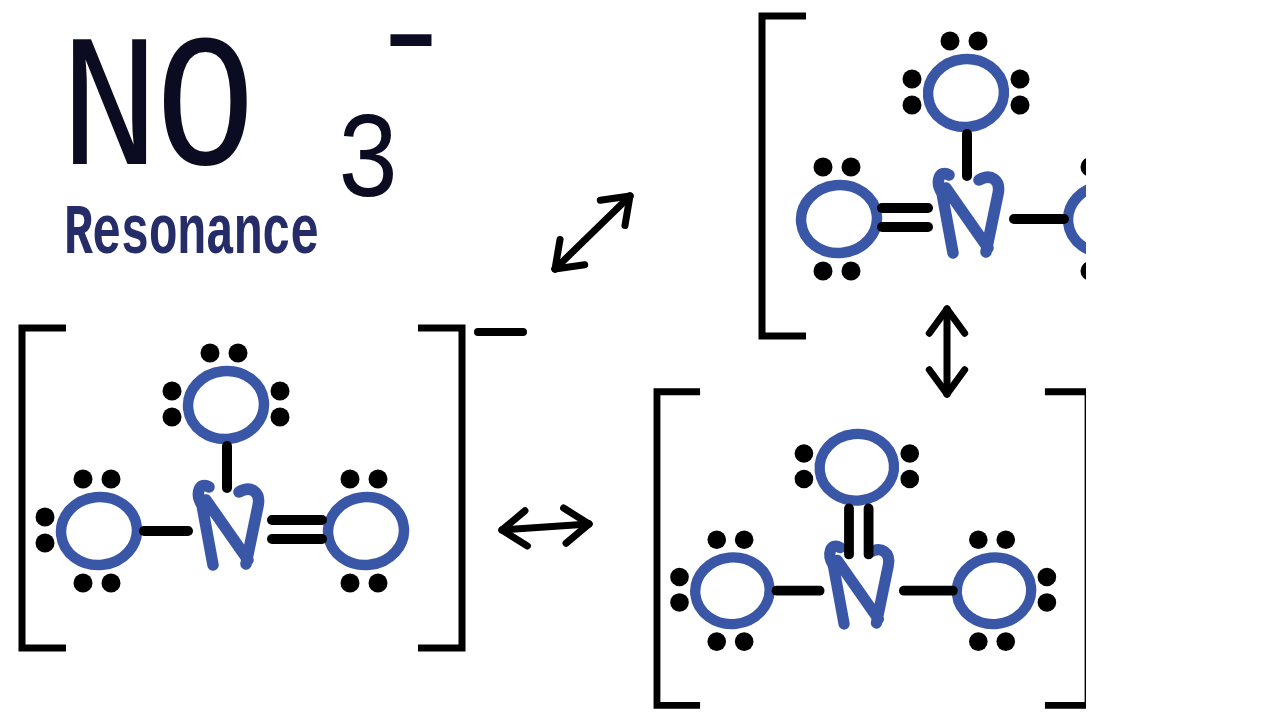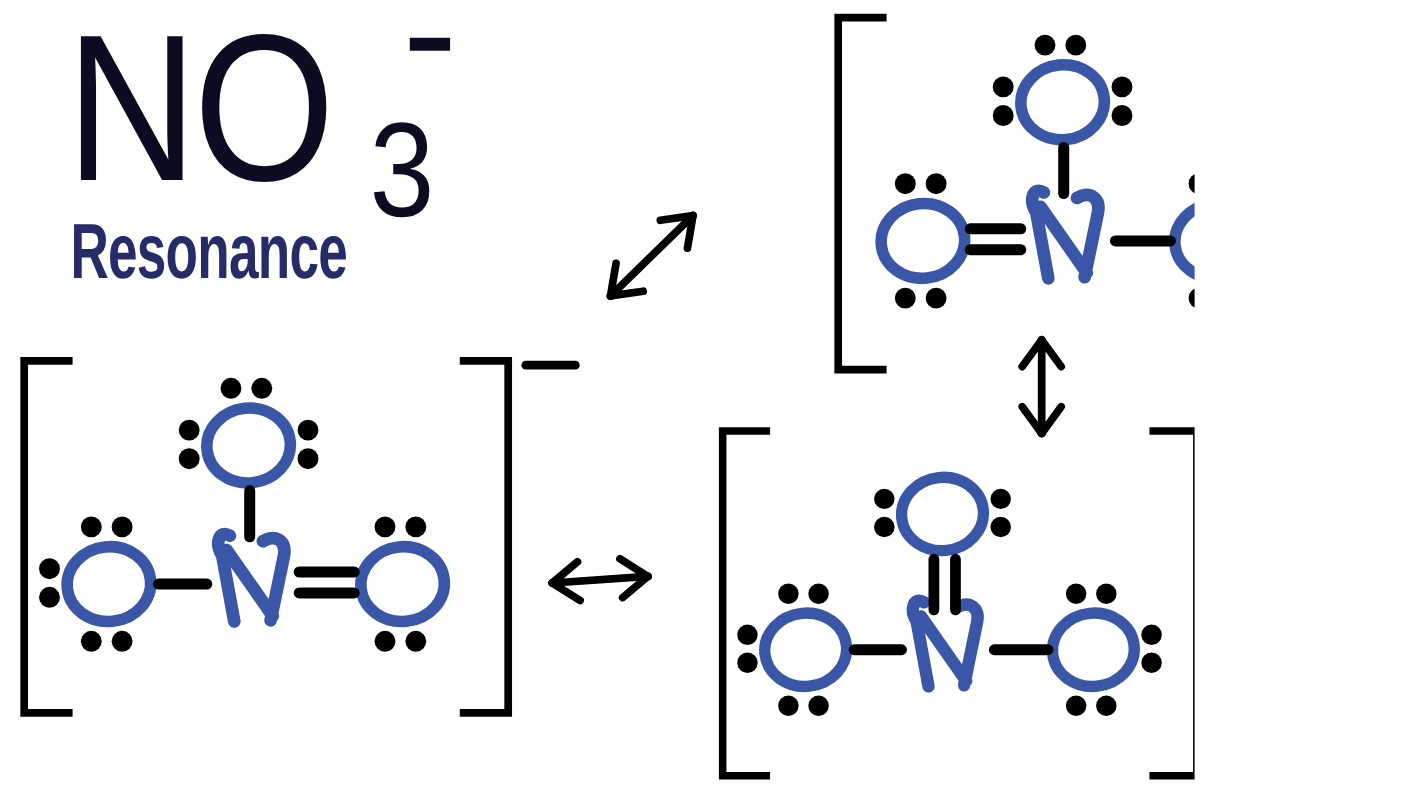--- a/index.html
+++ b/index.html
@@ -5,21 +5,21 @@
   :root{
     --ink:#000000;
     --atom:#3a56a6;
     --title:#0b0b22;
     --caption:#252c68;
     --bg:#ffffff;
   }
   html,body{margin:0;padding:0;}
   .page{
     position:relative;width:1086px;height:720px;background:var(--bg);
-    overflow:hidden;font-family:Liberation Sans, sans-serif;
+    overflow:hidden;font-family:Liberation Mono, monospace;
   }
   #title-svg{position:absolute;left:0;top:0;}
   .t-formula{font-size:190px;fill:var(--title);letter-spacing:-4px;}
   .t-sub{font-size:122px;fill:var(--title);}
   .t-charge{font-size:150px;fill:var(--title);}
   .t-caption{font-size:71px;font-weight:bold;fill:var(--caption);letter-spacing:-1px;}
   .structure-svg{position:absolute;}
   #arrow-layer{position:absolute;left:0;top:0;pointer-events:none;}
   .ink{stroke:var(--ink);stroke-width:7;fill:none;stroke-linecap:butt;stroke-linejoin:miter;}
   .charge-line{stroke:var(--ink);stroke-width:8;stroke-linecap:round;}

